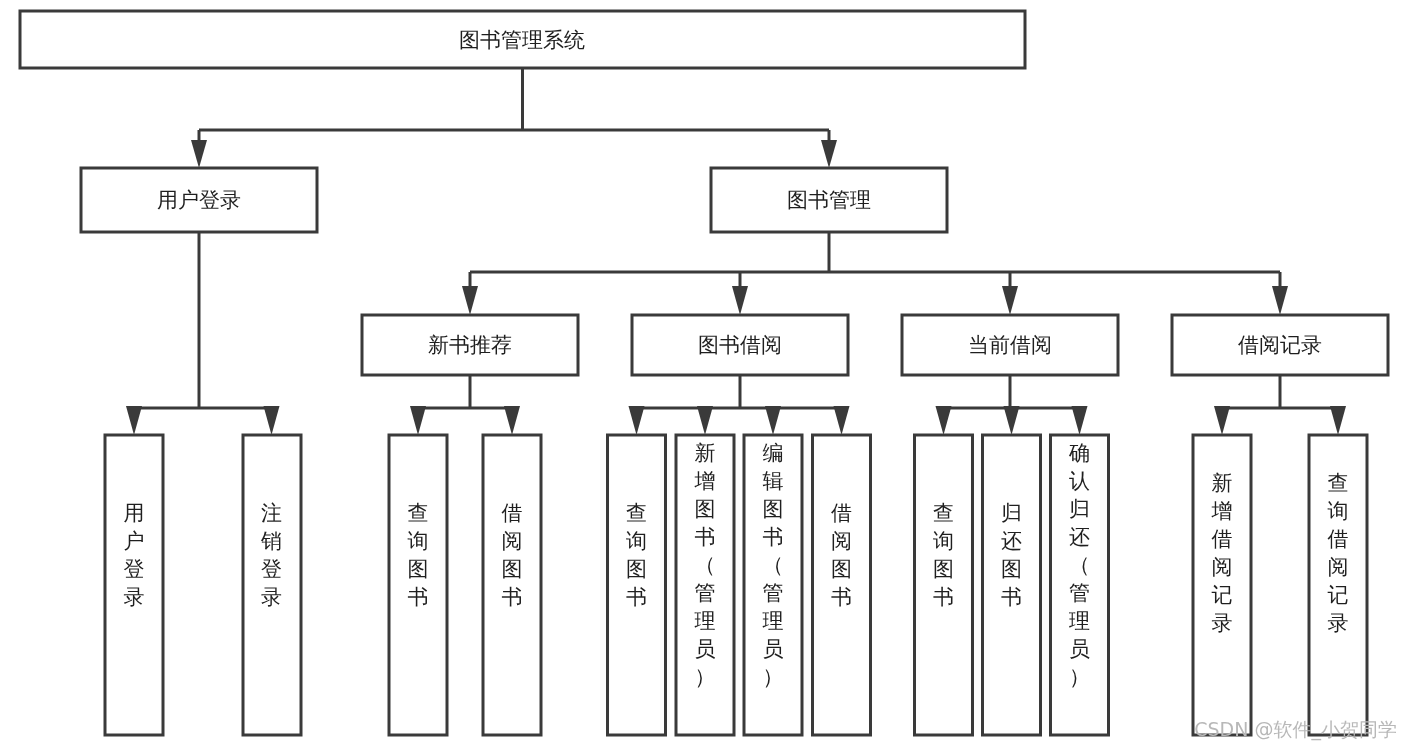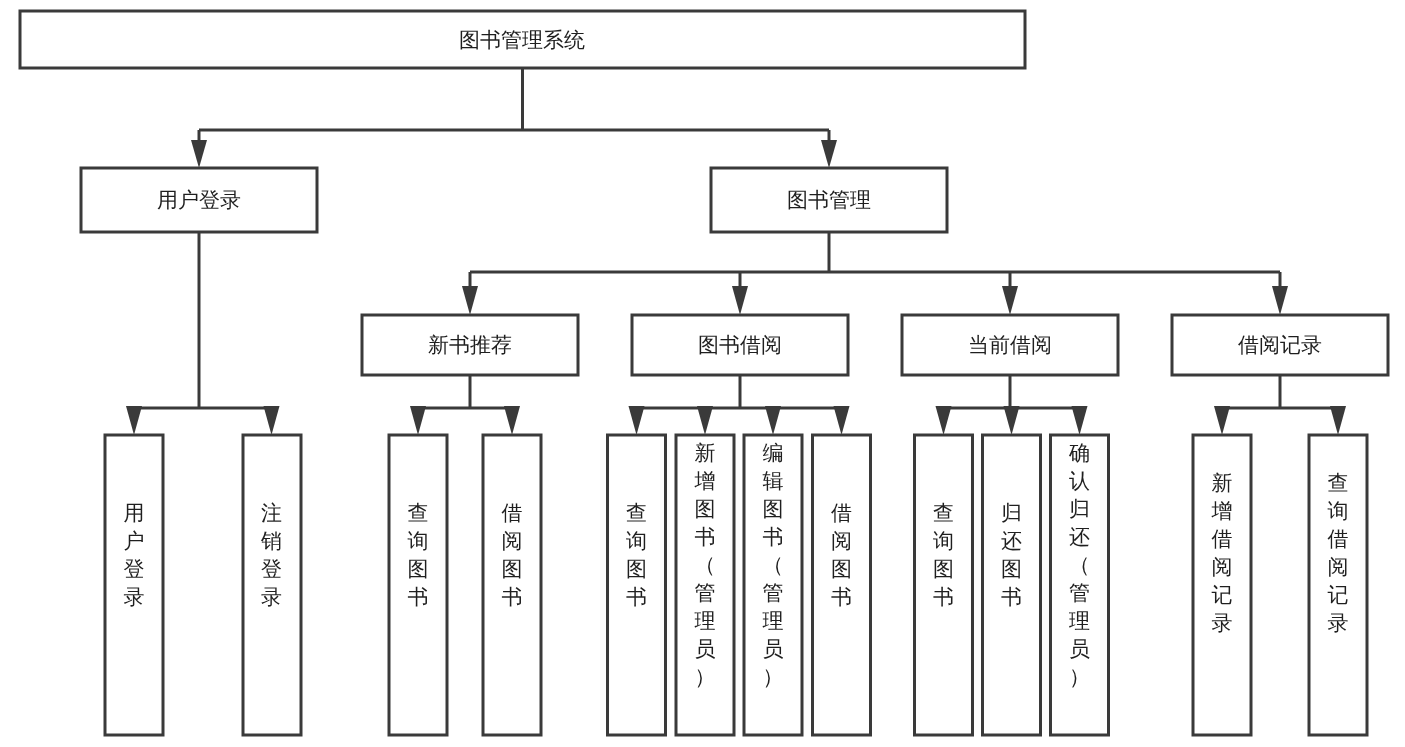--- a/index.html
+++ b/index.html
@@ -222,13 +222,14 @@
       <rect class="node-box" x="1193" y="435" width="58" height="300"></rect>
       <text class="leaf-label" x="1222" y="490"><tspan x="1222" y="490">新</tspan><tspan x="1222" y="518">增</tspan><tspan x="1222" y="546">借</tspan><tspan x="1222" y="574">阅</tspan><tspan x="1222" y="602">记</tspan><tspan x="1222" y="630">录</tspan></text>
     </g>
     <g>
       <rect class="node-box" x="1309" y="435" width="58" height="300"></rect>
       <text class="leaf-label" x="1338" y="490"><tspan x="1338" y="490">查</tspan><tspan x="1338" y="518">询</tspan><tspan x="1338" y="546">借</tspan><tspan x="1338" y="574">阅</tspan><tspan x="1338" y="602">记</tspan><tspan x="1338" y="630">录</tspan></text>
     </g>
 
   </svg>
 
+  <div class="watermark-text">CSDN @软件_小贺同学</div>
 </div>
 
 </body></html>

